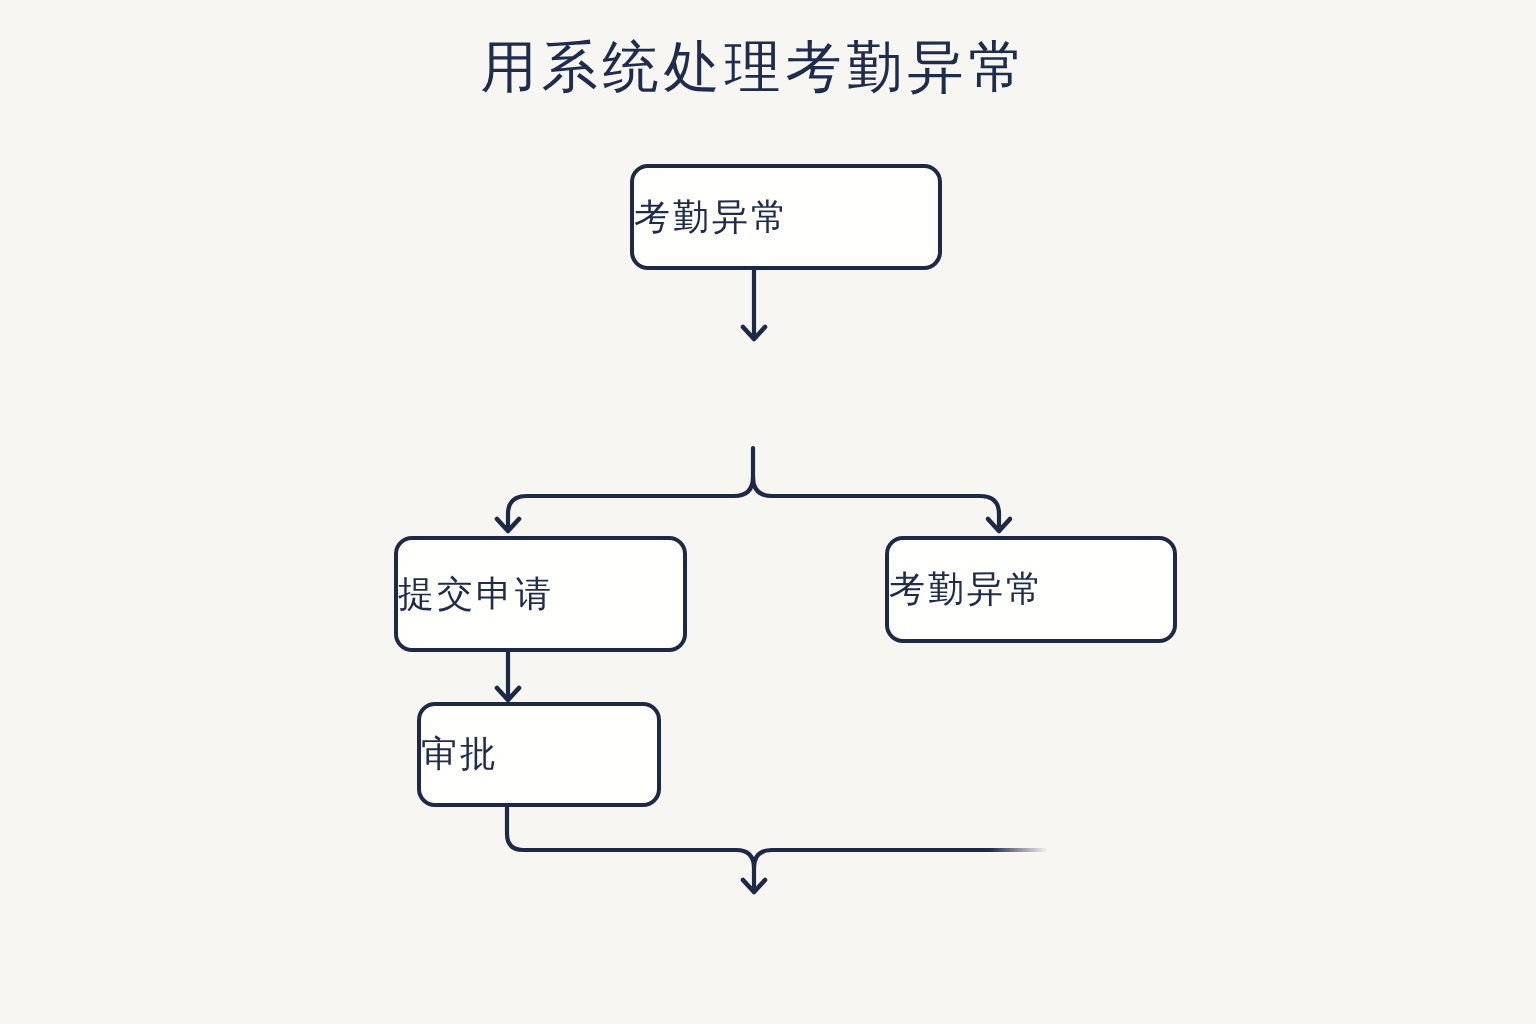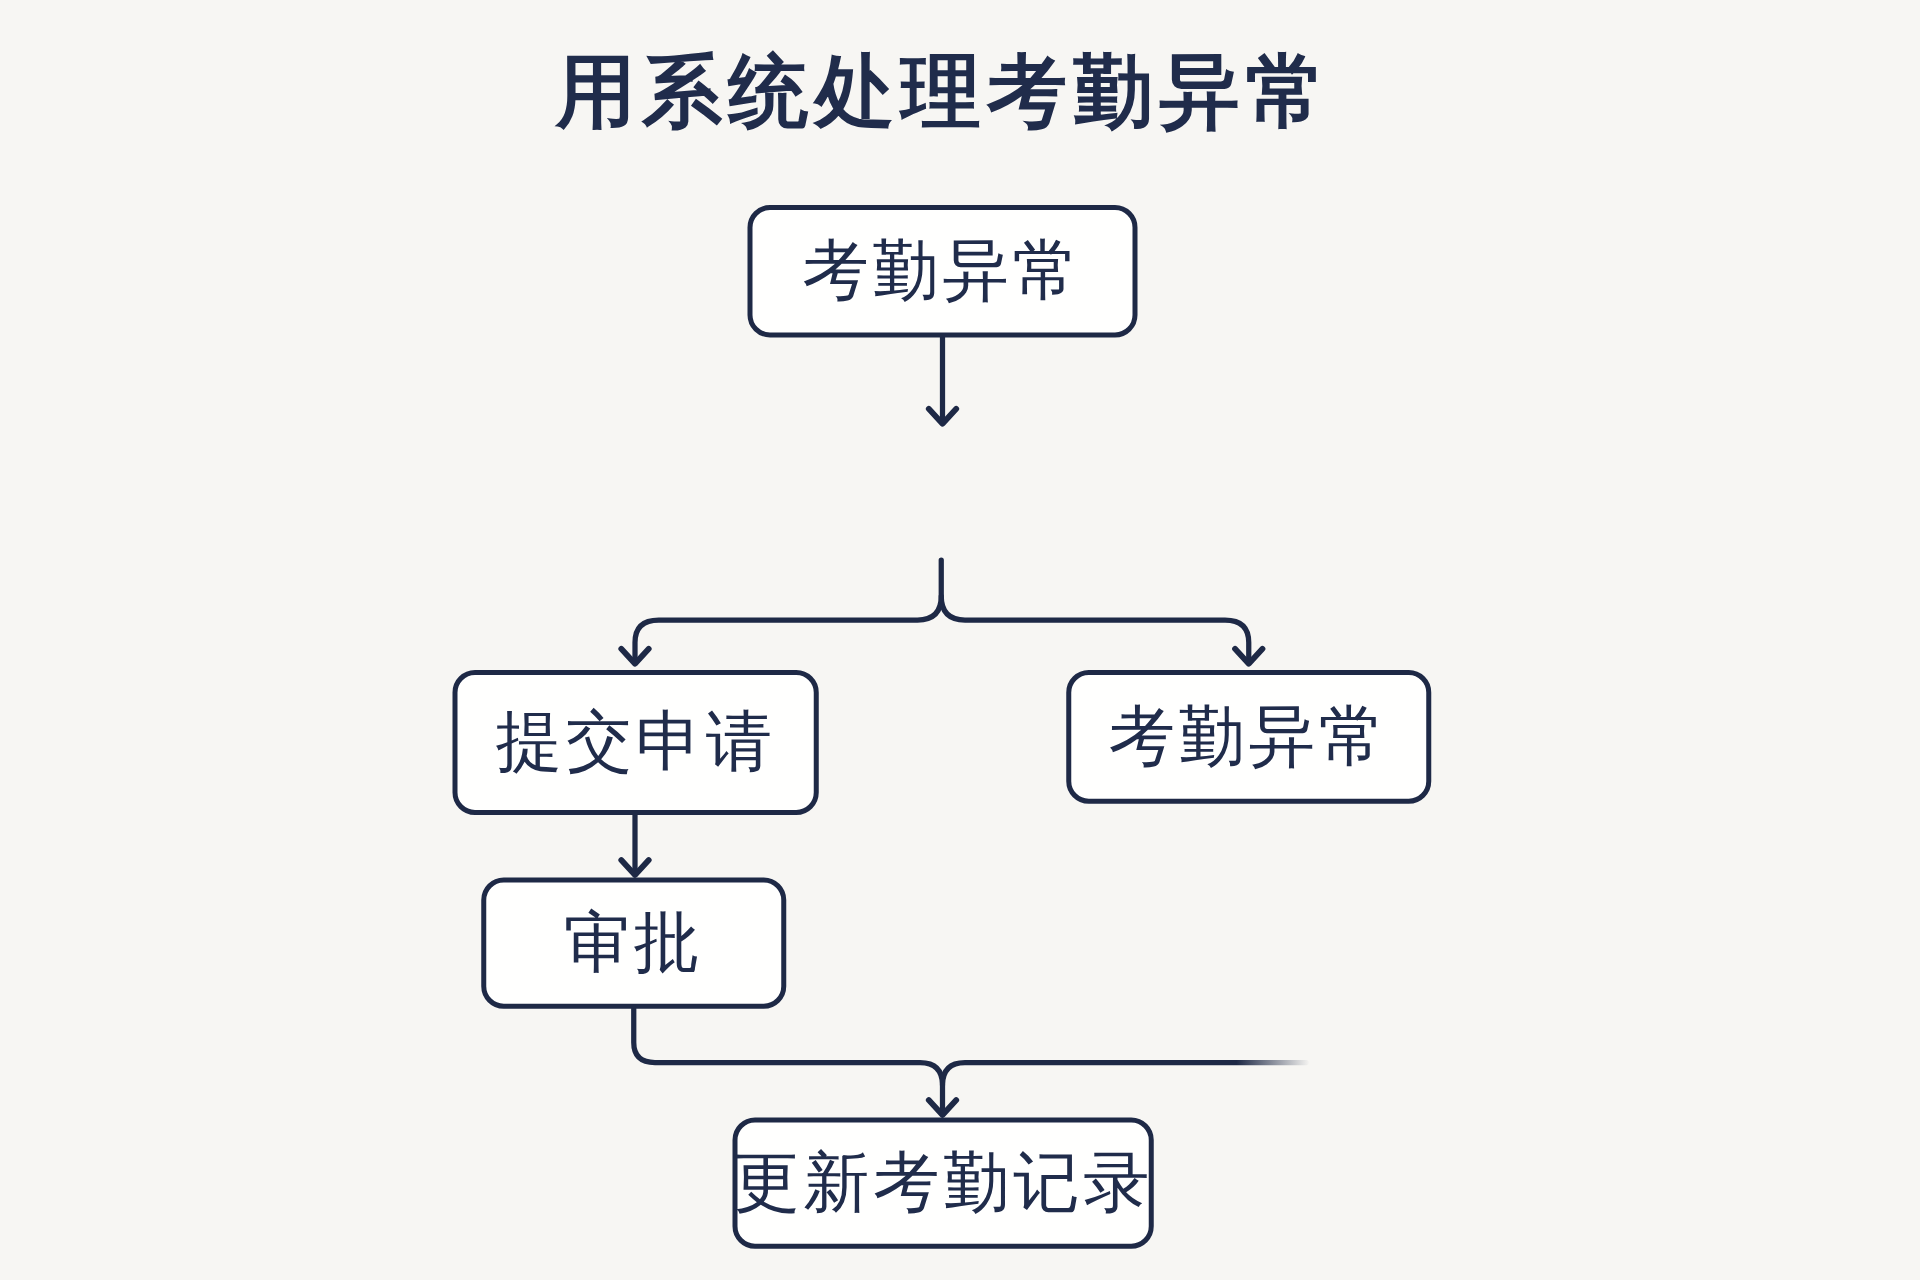--- a/index.html
+++ b/index.html
@@ -17,22 +17,22 @@
     background: var(--background);
     font-family: "Liberation Sans", "DejaVu Sans", sans-serif;
     overflow: hidden;
   }
   .page-title {
     position: absolute;
     left: 755px;
     top: 30px;
     transform: translateX(-50%);
     white-space: nowrap;
-    font-size: 64px;
-    font-weight: 700;
+    font-size: 56px;
+    font-weight: 400;
     letter-spacing: 5px;
     color: var(--text);
   }
   .edges-layer {
     position: absolute;
     left: 0; top: 0;
     width: 1536px; height: 1024px;
   }
   .edge {
     stroke: var(--line);
@@ -49,26 +49,26 @@
     stroke-linejoin: round;
   }
   .fade-stop { stop-color: var(--line); }
   .node {
     position: absolute;
     background: var(--node-fill);
     border: 4.5px solid var(--line);
     border-radius: 18px;
     display: flex;
     align-items: center;
-    justify-content: center;
-    font-size: 53px;
+    font-size: 36px;
     font-weight: 500;
     letter-spacing: 3px;
     color: var(--text);
     white-space: nowrap;
+    margin-left: 32px;
   }
 </style>
 </head>
 <body>
 
 <div class="canvas">
 
   <div class="page-title">用系统处理考勤异常</div>
 
   <svg class="edges-layer" viewBox="0 0 1536 1024">
@@ -107,17 +107,14 @@
   </div>
 
   <div class="node" style="left:853px; top:536px; width:292px; height:107px;">
     <span>考勤异常</span>
   </div>
 
   <div class="node" style="left:385px; top:702px; width:244px; height:105px;">
     <span>审批</span>
   </div>
 
-  <div class="node" style="left:586px; top:894px; width:337px; height:105px;">
-    <span>更新考勤记录</span>
-  </div>
 
 </div>
 
 </body></html>

